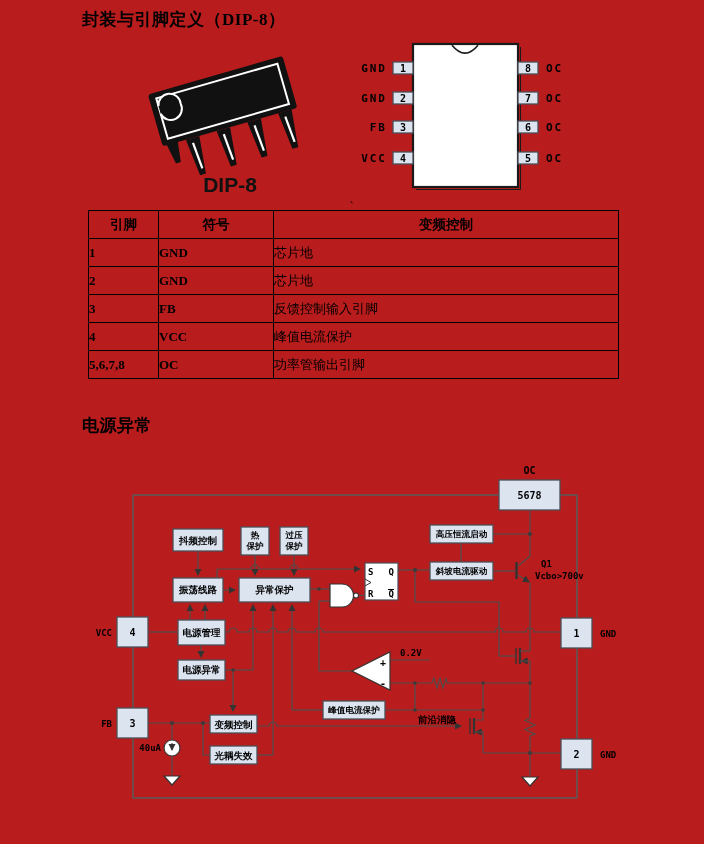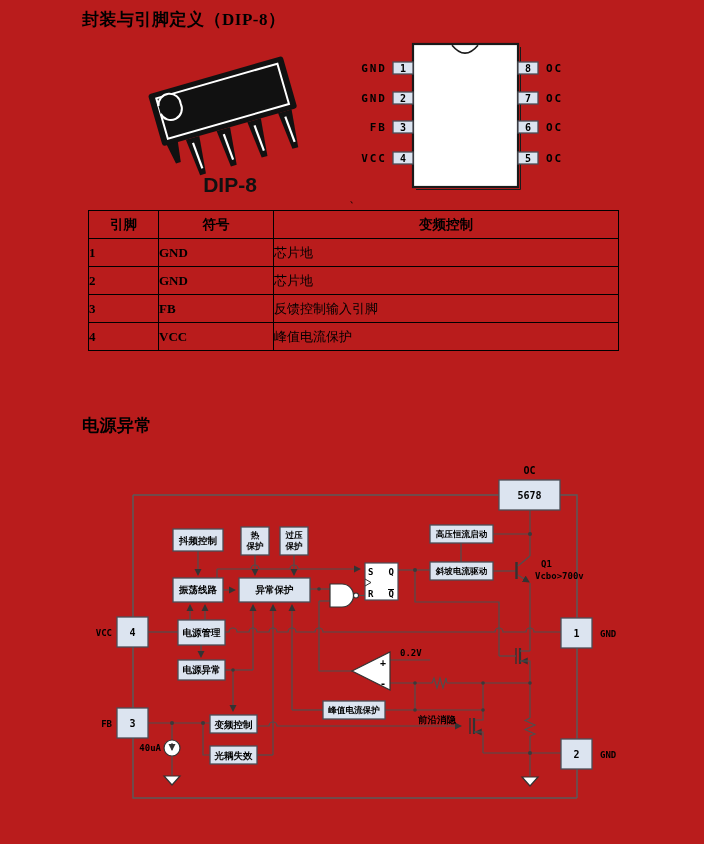--- a/index.html
+++ b/index.html
@@ -133,20 +133,25 @@
     <tr>
       <td class="c1">3</td>
       <td class="c2">FB</td>
       <td class="c3">反馈控制输入引脚</td>
     </tr>
     <tr>
       <td class="c1">4</td>
       <td class="c2">VCC</td>
       <td class="c3">峰值电流保护</td>
     </tr>
+    <tr>
+      <td class="c1">5,6,7,8</td>
+      <td class="c2">OC</td>
+      <td class="c3">功率管输出引脚</td>
+    </tr>
   </tbody>
     </table>
 
   <div id="title2" class="sec-title">电源异常</div>
 
   <svg id="blockdiag" width="704" height="399" viewBox="0 0 704 399">
     <defs>
       <marker id="ah" markerWidth="8" markerHeight="8" refX="5.2" refY="3" orient="auto">
         <path d="M0 0 L6 3 L0 6 Z" fill="#333"></path>
       </marker>

